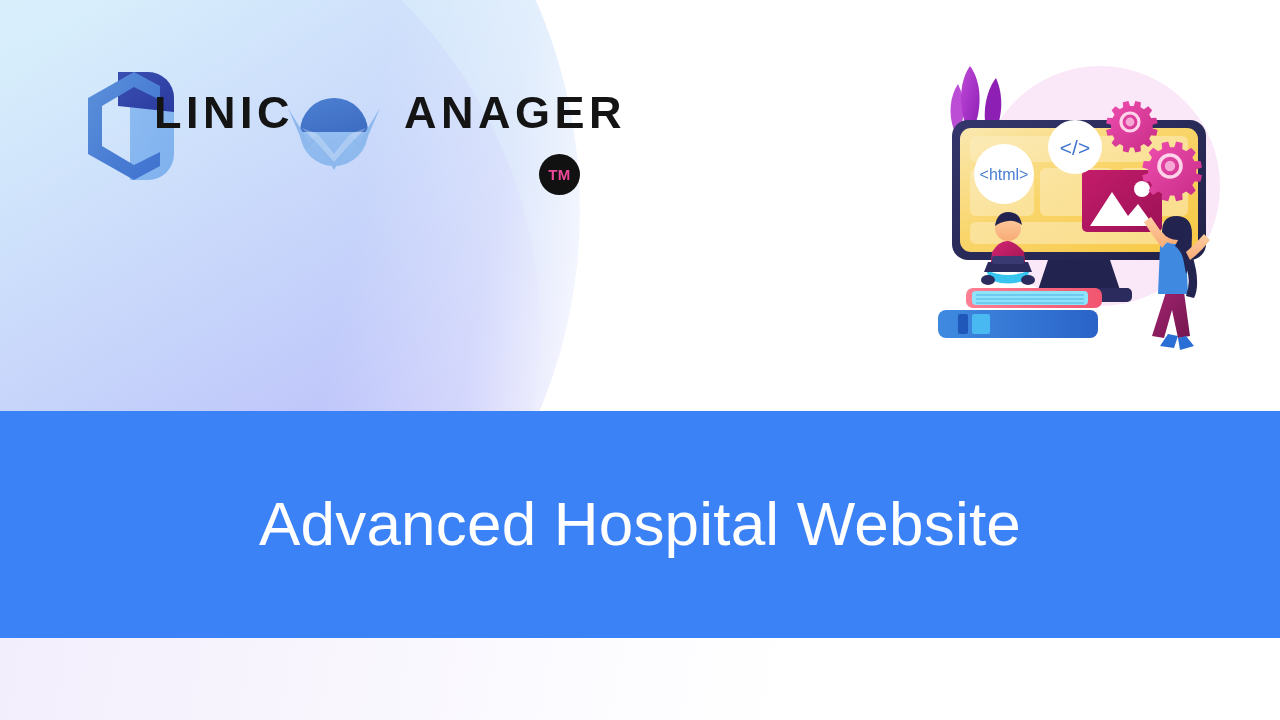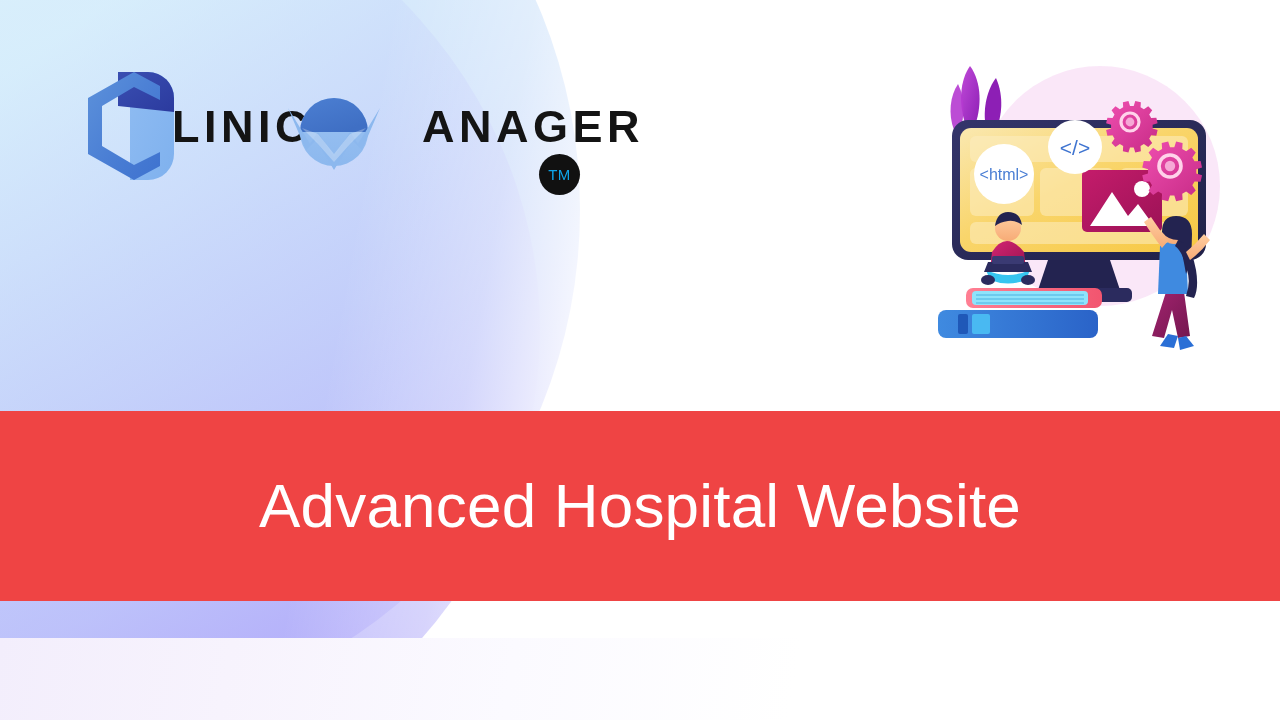--- a/index.html
+++ b/index.html
@@ -96,25 +96,24 @@
   }
   .logo-mark {
     position: absolute;
     left: 0;
     top: 4px;
     width: 98px;
     height: 112px;
   }
   .logo-wordmark {
     position: absolute;
-    left: 94px;
+    left: 76px;
     top: 24px;
     height: 72px;
     display: flex;
-    align-items: center;
   }
   .word {
     font-family: "Liberation Sans", sans-serif;
     font-weight: 700;
     font-size: 45px;
     letter-spacing: 4.5px;
     color: #141414;
     line-height: 1;
     white-space: pre;
   }
@@ -128,23 +127,23 @@
     height: 100px;
   }
   .logo-tm {
     position: absolute;
     left: 461px;
     top: 88px;
     width: 41px;
     height: 41px;
     border-radius: 50%;
     background: #111111;
-    color: #0ea5e9;
+    color: #ec4899;
     font-family: "Liberation Sans", sans-serif;
-    font-weight: 400;
+    font-weight: 700;
     font-size: 15px;
     letter-spacing: 0.5px;
     display: flex;
     align-items: center;
     justify-content: center;
   }
 
   
   .illus {
     position: absolute;
@@ -153,22 +152,22 @@
     width: 300px;
     height: 296px;
   }
 
   
   .band {
     position: absolute;
     left: 0;
     top: 411px;
     width: 1280px;
-    height: 190px;
-    background: #ef4444;
+    height: 227px;
+    background: #3b82f6;
     display: flex;
     align-items: center;
     justify-content: center;
   }
   .band-line {
     color: #ffffff;
     font-family: "Liberation Sans", sans-serif;
     font-weight: 400;
     font-size: 62px;
     line-height: 1.36;

